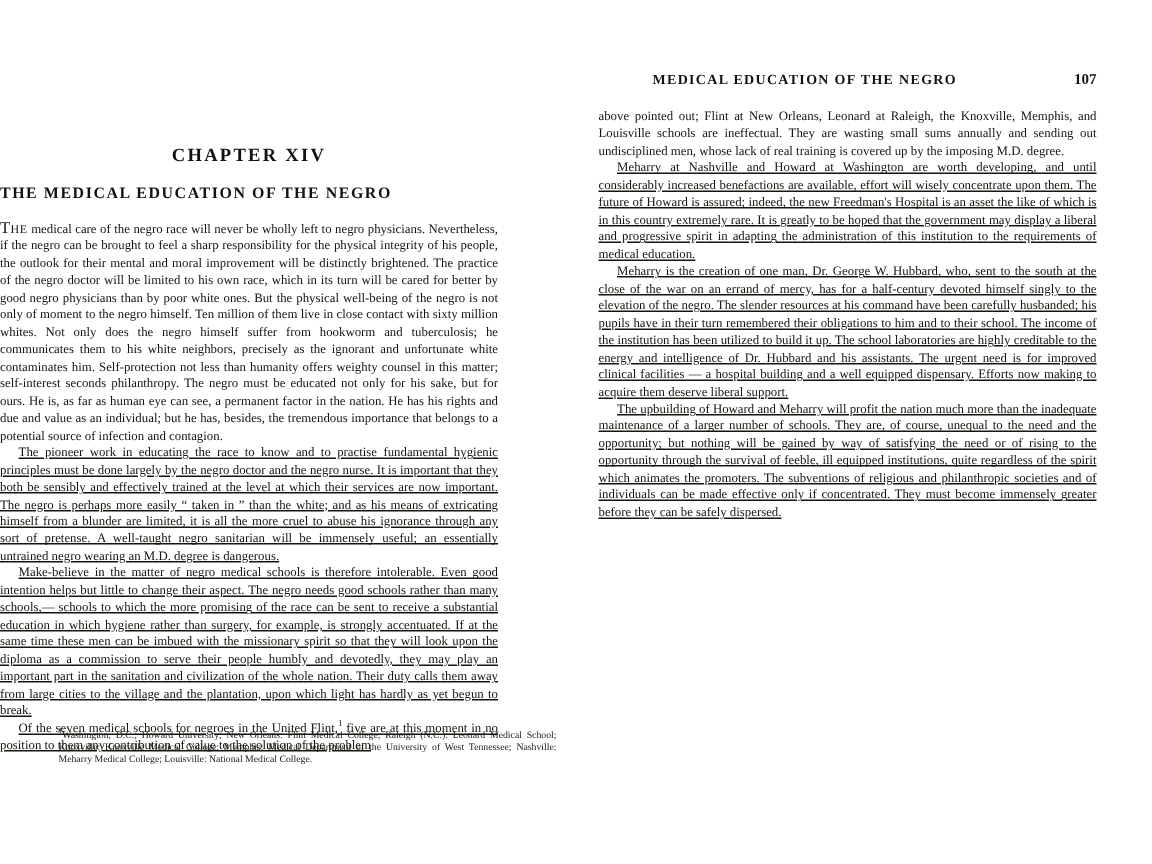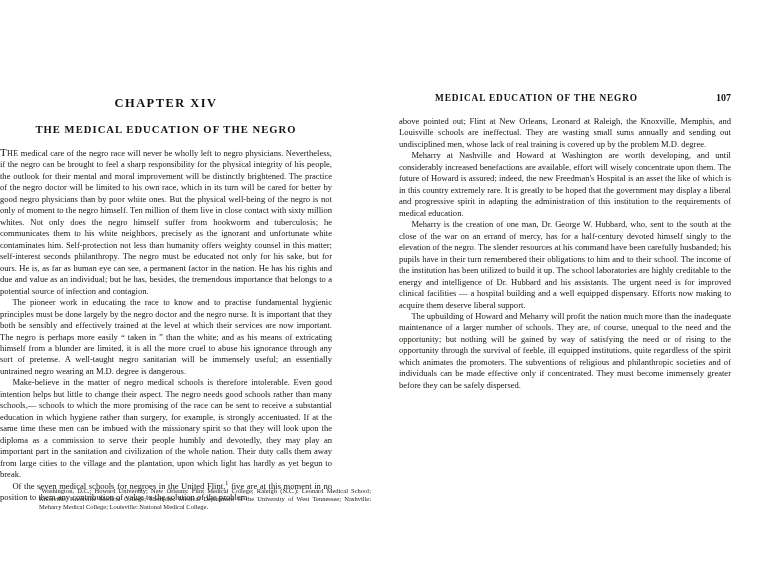--- a/index.html
+++ b/index.html
@@ -46,58 +46,57 @@
   .running-head {
     display: flex;
     align-items: baseline;
     justify-content: space-between;
     font-size: 9.3px;
     letter-spacing: 0.9px;
     font-weight: 700;
     color: #15130f;
     margin-bottom: 13px;
     padding-left: 36px;
-    margin-top: 44px;
   }
   .running-head .rh-title { white-space: nowrap; }
   .running-head .rh-page {
     font-size: 10px;
     letter-spacing: 0;
     font-weight: 700;
   }
 
   
   .chapter-number {
     text-align: center;
     font-size: 12.4px;
     font-weight: 700;
     letter-spacing: 1.5px;
     margin: 0 0 13px 0;
     color: #14120f;
   }
   .chapter-title {
-    text-align: center;
+    text-align: left;
     font-size: 10.6px;
     font-weight: 700;
     letter-spacing: 1.05px;
     margin: 0 0 12px 0;
     color: #14120f;
   }
 
   
   .body-text p {
     margin: 0;
     font-size: 8.55px;
     line-height: 11.47px;
     text-align: justify;
     text-justify: inter-word;
     color: #16140f;
     hyphens: none;
   }
-  .body-text p + p { text-indent: 1.45em; }
+  .body-text p + p { text-indent: 1.45em; text-decoration: underline; }
   .body-text p.no-indent { text-indent: 0; }
 
   .smallcaps-lead {
     font-variant: small-caps;
     font-size: 11px;
     letter-spacing: 0.35px;
   }
 
   sup.fn-ref {
     font-size: 6px;
@@ -149,21 +148,21 @@
     </div>
 
     <div class="col col-right">
 
       <div class="running-head">
         <span class="rh-title">MEDICAL EDUCATION OF THE NEGRO</span>
         <span class="rh-page">107</span>
       </div>
 
       <div class="body-text">
-        <p class="no-indent"><span>above pointed out; Flint at New Orleans, Leonard at Raleigh, the Knoxville, Memphis, and Louisville schools are ineffectual. They are wasting small sums annually and sending out undisciplined men, whose lack of real training is covered up by the problem M.D. degree.</span></p>
+        <p class="no-indent"><span>above pointed out; Flint at New Orleans, Leonard at Raleigh, the Knoxville, Memphis, and Louisville schools are ineffectual. They are wasting small sums annually and sending out undisciplined men, whose lack of real training is covered up by the imposing M.D. degree.</span></p>
 
         <p><span>Meharry at Nashville and Howard at Washington are worth developing, and until considerably increased benefactions are available, effort will wisely concentrate upon them. The future of Howard is assured; indeed, the new Freedman's Hospital is an asset the like of which is in this country extremely rare. It is greatly to be hoped that the government may display a liberal and progressive spirit in adapting the administration of this institution to the requirements of medical education.</span></p>
 
         <p><span>Meharry is the creation of one man, Dr. George W. Hubbard, who, sent to the south at the close of the war on an errand of mercy, has for a half-century devoted himself singly to the elevation of the negro. The slender resources at his command have been carefully husbanded; his pupils have in their turn remembered their obligations to him and to their school. The income of the institution has been utilized to build it up. The school laboratories are highly creditable to the energy and intelligence of Dr. Hubbard and his assistants. The urgent need is for improved clinical facilities — a hospital building and a well equipped dispensary. Efforts now making to acquire them deserve liberal support.</span></p>
 
         <p><span>The upbuilding of Howard and Meharry will profit the nation much more than the inadequate maintenance of a larger number of schools. They are, of course, unequal to the need and the opportunity; but nothing will be gained by way of satisfying the need or of rising to the opportunity through the survival of feeble, ill equipped institutions, quite regardless of the spirit which animates the promoters. The subventions of religious and philanthropic societies and of individuals can be made effective only if concentrated. They must become immensely greater before they can be safely dispersed.</span></p>
       </div>
     </div>
   </div>
 

